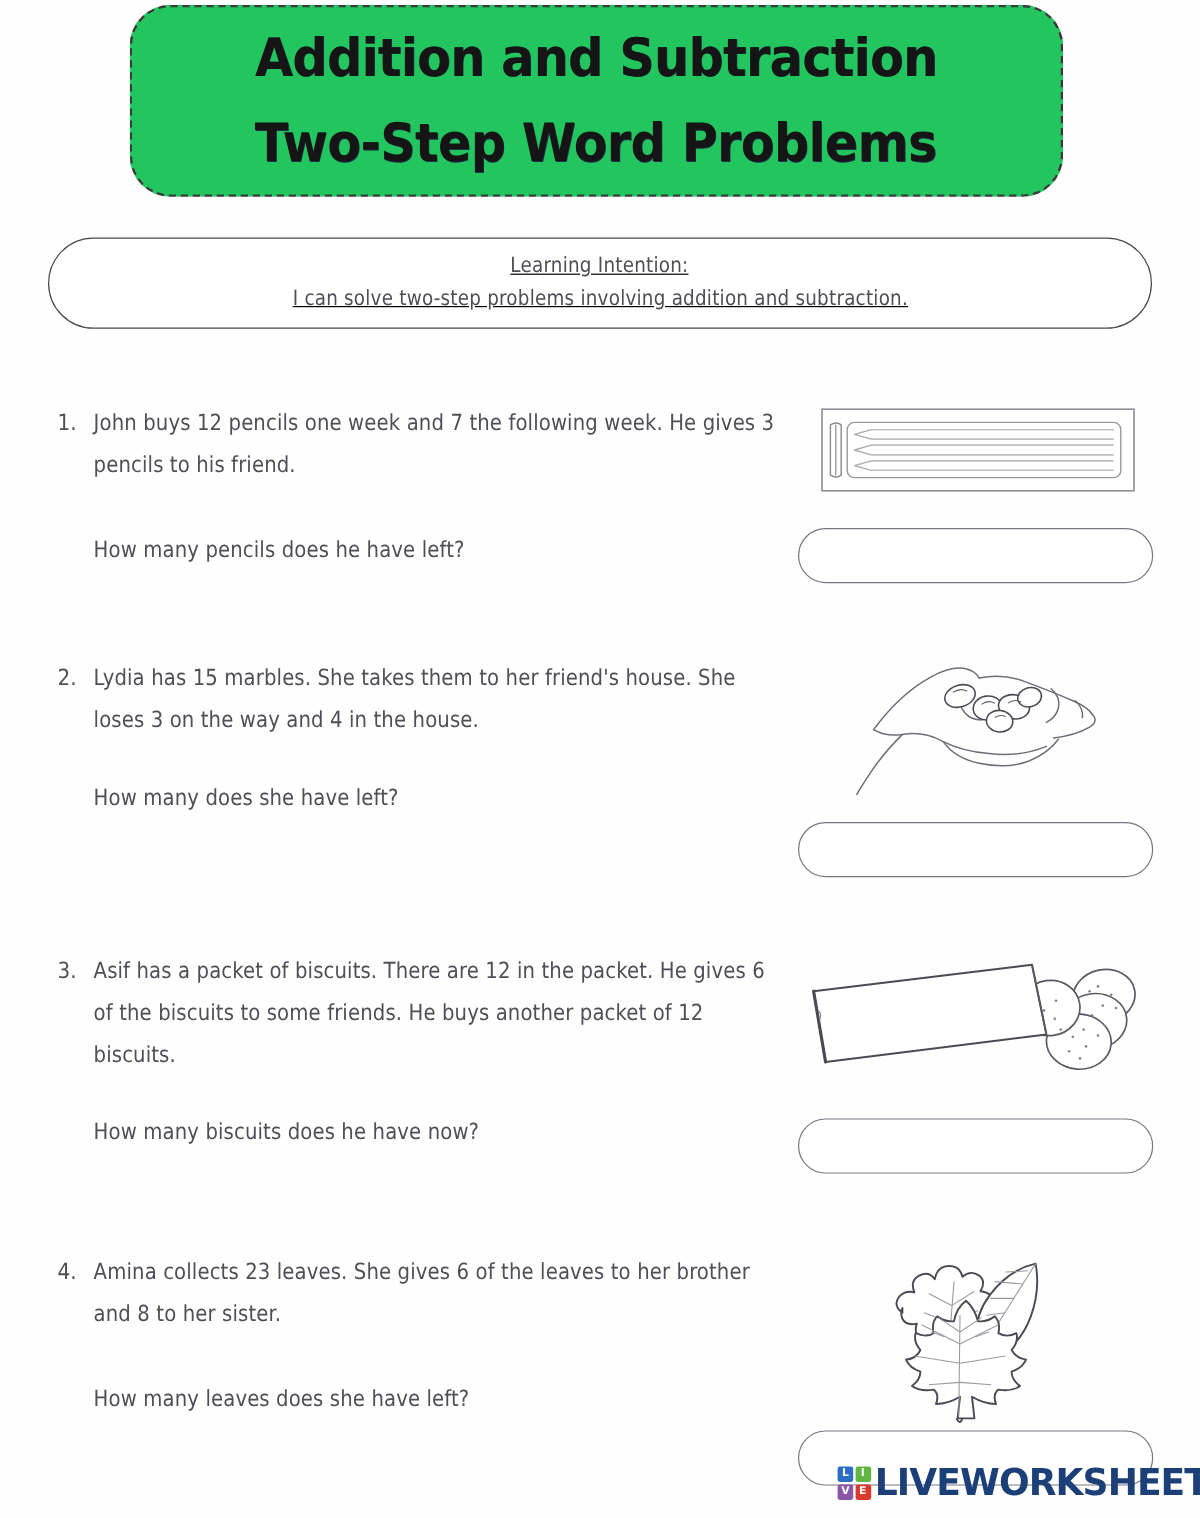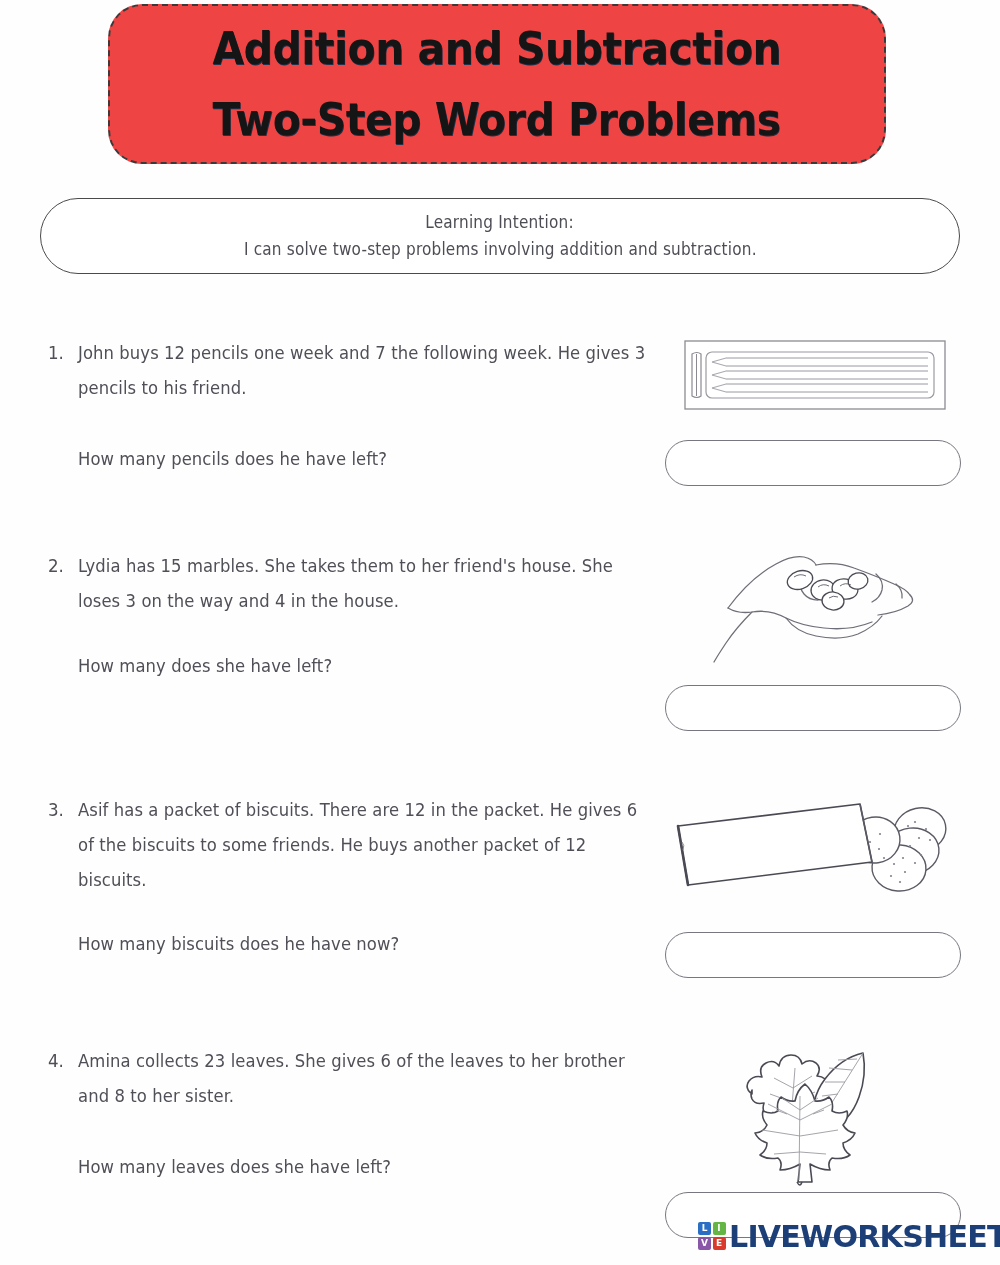--- a/index.html
+++ b/index.html
@@ -18,21 +18,21 @@
 
   
   .title-box {
     position: absolute;
     left: 108px;
     top: 4px;
     width: 778px;
     height: 160px;
     border: 2px dashed #3a3a3a;
     border-radius: 34px;
-    background: #ef4444;
+    background: #22c55e;
     box-sizing: border-box;
     display: flex;
     flex-direction: column;
     align-items: center;
     justify-content: center;
   }
   .title-line {
     font-family: "DejaVu Sans", sans-serif;
     font-weight: bold;
     font-size: 44px;
@@ -52,20 +52,21 @@
     width: 920px;
     height: 76px;
     border: 1.6px solid #4a4a4a;
     border-radius: 38px;
     background: #ffffff;
     box-sizing: border-box;
     display: flex;
     flex-direction: column;
     align-items: center;
     justify-content: center;
+    text-decoration: underline;
   }
   .intention-line {
     font-family: "DejaVu Sans Condensed", "DejaVu Sans", sans-serif;
     font-size: 17.5px;
     color: #4d4d55;
     line-height: 1.55;
     letter-spacing: 0.2px;
     transform: scaleX(0.97);
     white-space: nowrap;
   }

